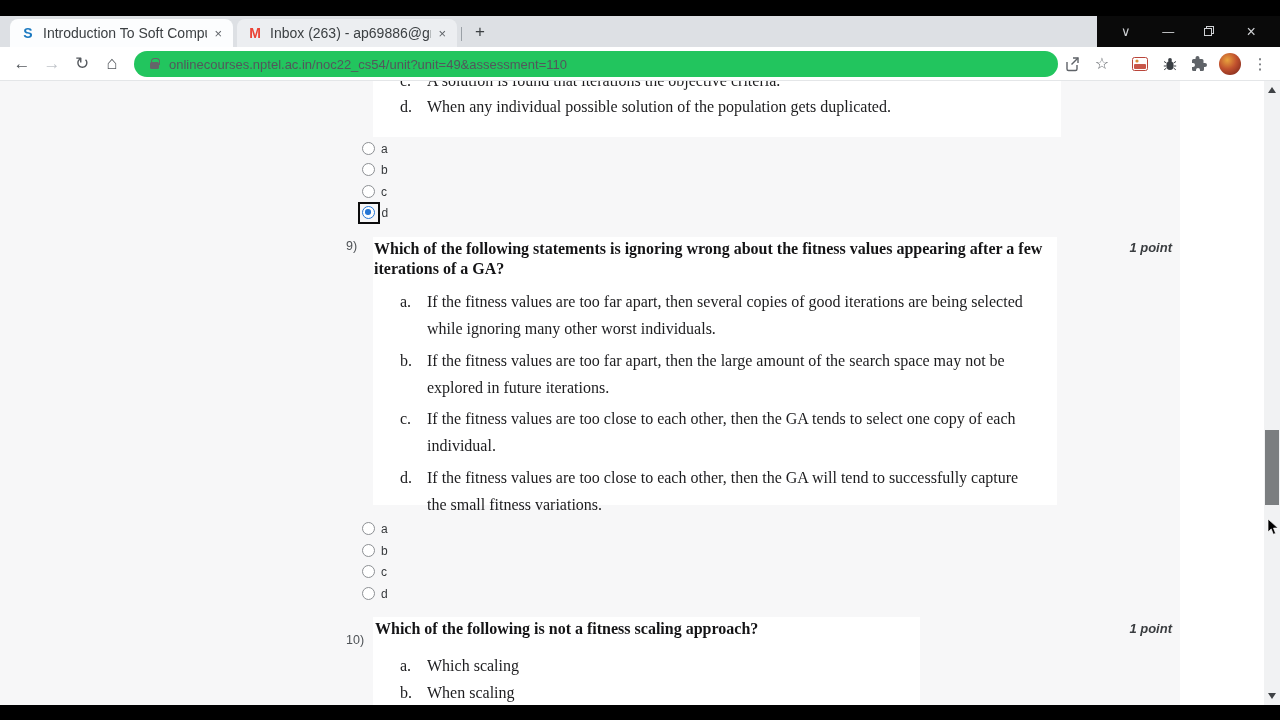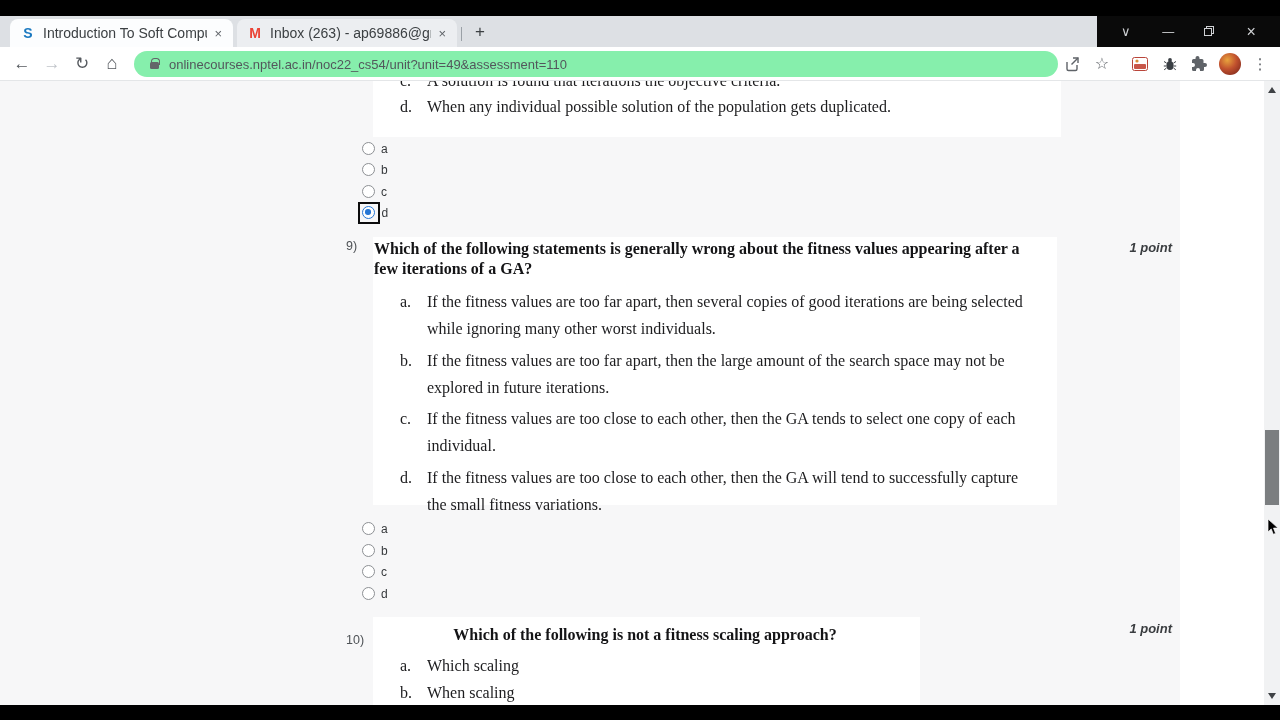--- a/index.html
+++ b/index.html
@@ -27,21 +27,21 @@
   .tab .t-title { flex:1; font-size:14px; color:#3c4043; white-space:nowrap; overflow:hidden; }
   .tab .t-close { font-size:13px; color:#5f6368; padding:0 3px; margin-left:4px; }
   .tab-div { position:absolute; left:461px; top:11px; width:1px; height:14px; background:#9aa0a6; }
   .newtab-btn { position:absolute; left:468px; top:4px; width:24px; height:24px; text-align:center; line-height:23px;
                 font-size:17px; color:#3c4043; border-radius:50%; }
 
   
   .toolbar { position:absolute; top:47px; left:0; width:1280px; height:34px; background:#ffffff; border-bottom:1px solid #e4e6e8; }
   .nav-btn { position:absolute; top:0; height:33px; width:28px; text-align:center; line-height:33px; font-size:17px; color:#55595e; }
   .nav-btn.disabled { color:#c0c4c9; }
-  .omnibox { position:absolute; left:134px; top:4px; width:924px; height:26px; border-radius:13px; background:#86efac;
+  .omnibox { position:absolute; left:134px; top:4px; width:924px; height:26px; border-radius:13px; background:#22c55e;
              display:flex; align-items:center; padding:0 12px; }
   .lock { width:9px; height:7px; background:#636669; border-radius:1.5px; position:relative; margin:3px 10px 0 4px; flex:none; }
   .lock::before { content:""; position:absolute; top:-4px; left:1px; width:7px; height:6px;
                   border:1.5px solid #636669; border-bottom:none; border-radius:3.5px 3.5px 0 0; }
   .url { font-size:13px; color:#53575c; white-space:nowrap; }
   .tb-ico { position:absolute; top:0; height:33px; width:28px; display:flex; align-items:center; justify-content:center; }
   .star { font-size:16px; color:#5f6368; }
   .dots { font-size:15px; color:#5f6368; letter-spacing:0; }
   .avatar { width:22px; height:22px; border-radius:50%;
             background:radial-gradient(circle at 38% 32%, #e8a33d 0%, #c1512e 45%, #6e1f18 100%); }
@@ -65,21 +65,21 @@
   .q-text { position:absolute; font-family:"Liberation Serif", serif; font-weight:bold; font-size:16px; line-height:19.5px; color:#141416; }
   .points { position:absolute; left:1000px; width:172px; text-align:right; font-size:13px; font-style:italic; font-weight:600; color:#3a3d40; }
 
   .q9-question { left:1px; top:2px; width:672px; }
   .opts { position:absolute; }
   .q9-opts { left:27px; top:51px; width:645px; }
   .opt { position:relative; margin-bottom:4px; font-size:16px; line-height:27.3px; }
   .opt .l { position:absolute; left:0; top:0; }
   .opt .t { display:block; margin-left:27px; max-width:613px; }
 
-  .q10-question { left:2px; top:8px; width:540px;text-align:center; }
+  .q10-question { left:2px; top:2px; width:540px; }
   .q10-opts { left:27px; top:35px; width:500px; }
   .q10-opts .opt { margin-bottom:0; }
 
   
   .radio-row { position:absolute; height:21px; display:flex; align-items:center; }
   .radio { width:13px; height:13px; border:1.5px solid #8d9094; border-radius:50%; background:#fff; flex:none; }
   .radio-label { font-size:12px; color:#35383b; margin-left:6px; font-family:"Liberation Sans", sans-serif; }
   .focus-box { width:22px; height:22px; border:2px solid #0c0c0d; display:flex; align-items:center; justify-content:center; flex:none; margin-left:-4.5px; }
   .radio.checked { border-color:#2676d4; position:relative; }
   .radio.checked::after { content:""; position:absolute; left:2.25px; top:2.25px; width:5.5px; height:5.5px; border-radius:50%; background:#2676d4; }
@@ -198,21 +198,21 @@
     <div class="radio-row" style="left:362px; top:121px;">
       <span class="focus-box">
         <span class="radio checked"></span>
       </span>
       <span class="radio-label">d</span>
     </div>
 
     <span class="q-number" style="left:346px; top:158px;">9)</span>
     <span class="points" style="top:159px;">1 point</span>
     <div class="img-block blk-q9">
-      <div class="q-text q9-question">Which of the following statements is generally wrong about the fitness values appearing after a few iterations of a GA?</div>
+      <div class="q-text q9-question">Which of the following statements is ignoring wrong about the fitness values appearing after a few iterations of a GA?</div>
       <div class="opts q9-opts">
         <div class="opt">
           <span class="l">a.</span>
           <span class="t">If the fitness values are too far apart, then several copies of good iterations are being selected while ignoring many other worst individuals.</span>
         </div>
         <div class="opt">
           <span class="l">b.</span>
           <span class="t">If the fitness values are too far apart, then the large amount of the search space may not be explored in future iterations.</span>
         </div>
         <div class="opt">

